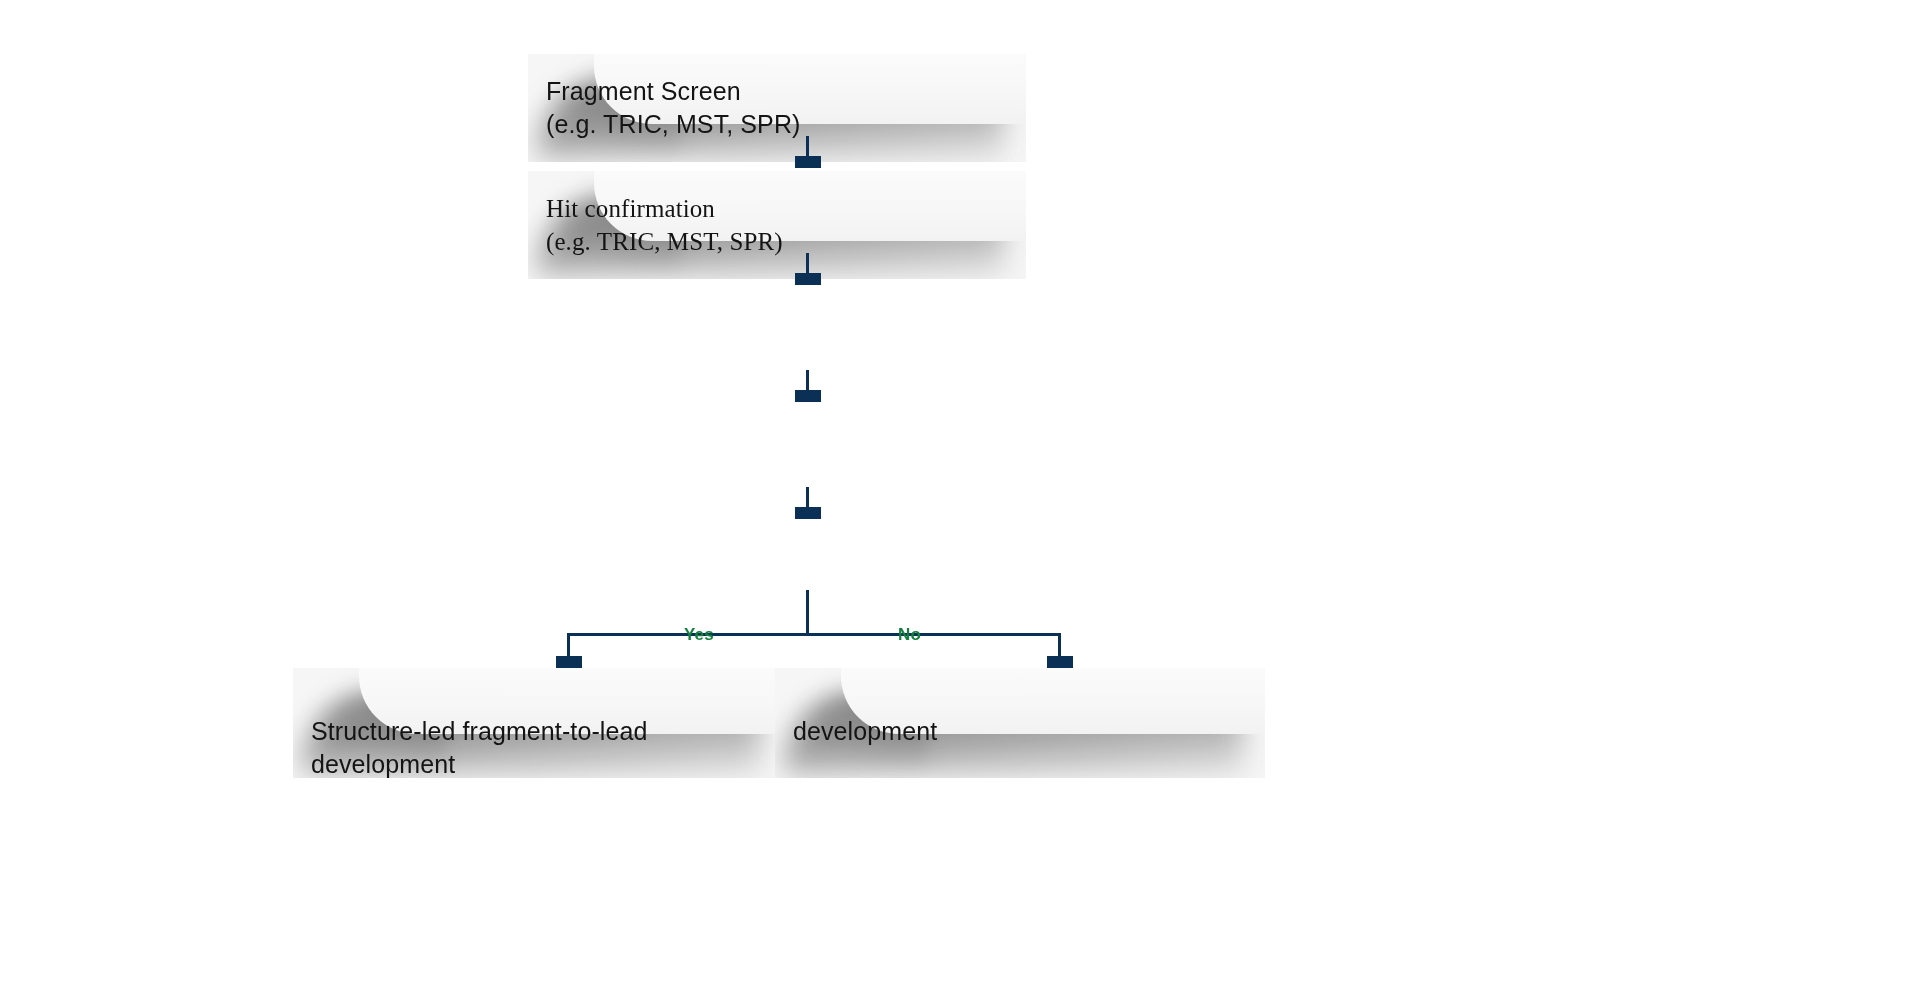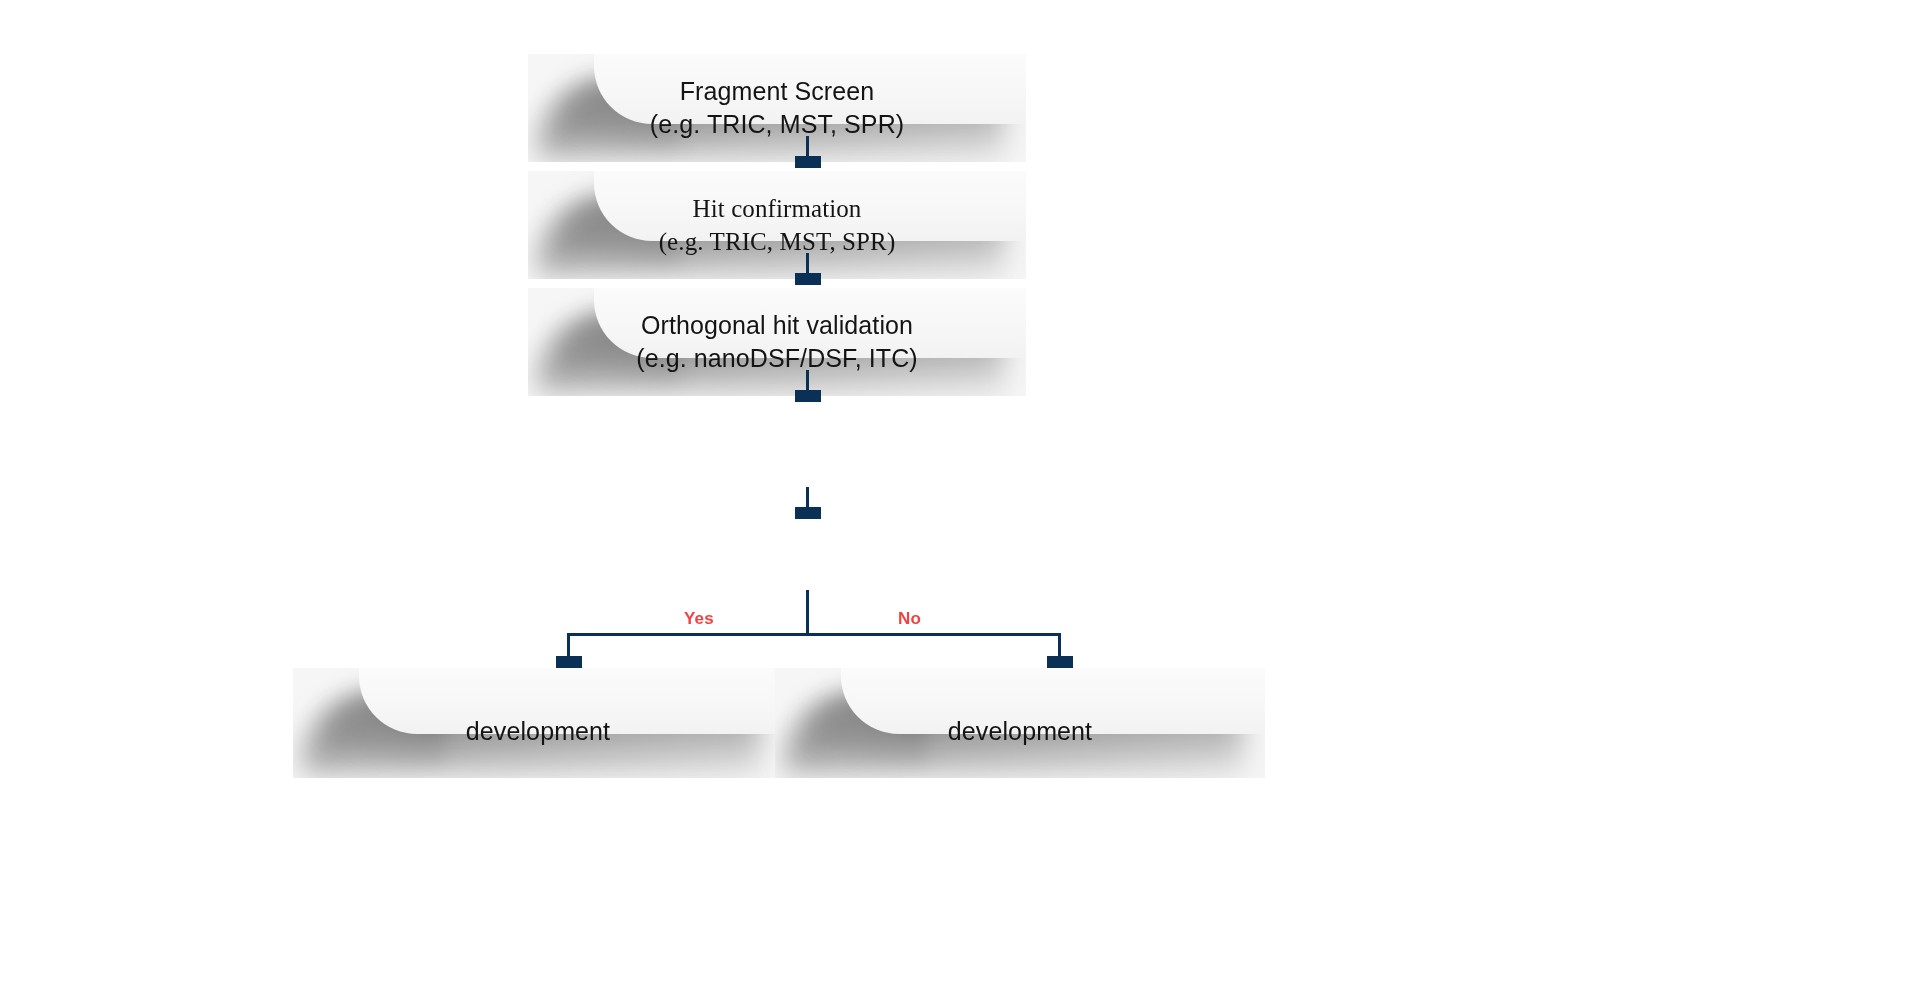--- a/index.html
+++ b/index.html
@@ -63,21 +63,21 @@
     background: linear-gradient(180deg, #fbfbfb 0%, #f7f7f7 55%, #f2f2f2 100%);
     border-bottom-left-radius: 58px;
   }
 
   .node .label {
     position: absolute;
     left: 0;
     right: 0;
     top: 50%;
     transform: translateY(-50%);
-    text-align: center;
+    text-align: left;
     line-height: 1.32;
     font-size: 25px;
     letter-spacing: 0.1px;
     color: #141414;
     padding: 0 18px;
     box-sizing: border-box;
   }
   .node .label .l2 { display: block; }
 
   
@@ -130,22 +130,23 @@
   #branch-left-line  { left: 567px; top: 633px; height: 32px; }
   #branch-left-cap   { left: 556px; top: 656px; }
   #branch-right-line { left: 1058px; top: 633px; height: 32px; }
   #branch-right-cap  { left: 1047px; top: 656px; }
 
   
   .branch-label {
     position: absolute;
     font-size: 17px;
     font-weight: bold;
-    color: #ef4444;
+    color: #15803d;
     letter-spacing: 0.2px;
+    margin-top: 16px;
   }
   #label-yes { left: 684px; top: 609px; }
   #label-no  { left: 898px; top: 609px; text-align: center; }
 </style>
 </head>
 <body>
 
 <div id="canvas">
 
   <div class="node" id="node-fragment-screen">
@@ -167,29 +168,20 @@
     <div class="card"></div>
     <div class="label">
       <span>Hit confirmation</span>
       <span class="l2">(e.g. TRIC, MST, SPR)</span>
     </div>
   </div>
 
   <div class="conn-line" id="conn-2-line"></div>
   <div class="conn-cap" id="conn-2-cap"></div>
 
-  <div class="node" id="node-orthogonal">
-    <div class="shadow"></div>
-    <div class="shadow2"></div>
-    <div class="card"></div>
-    <div class="label">
-      <span>Orthogonal hit validation</span>
-      <span class="l2">(e.g. nanoDSF/DSF, ITC)</span>
-    </div>
-  </div>
 
   <div class="conn-line" id="conn-3-line"></div>
   <div class="conn-cap" id="conn-3-cap"></div>
 
 
   <div class="conn-line" id="conn-4-line"></div>
   <div class="conn-cap" id="conn-4-cap"></div>
 
 
   <div class="conn-line" id="branch-stem"></div>
@@ -200,20 +192,21 @@
   <div class="conn-cap" id="branch-right-cap"></div>
 
   <div class="branch-label" id="label-yes">Yes</div>
   <div class="branch-label" id="label-no">No</div>
 
   <div class="node" id="node-structure-led">
     <div class="shadow"></div>
     <div class="shadow2"></div>
     <div class="card"></div>
     <div class="label">
+      <span>Structure-led fragment-to-lead</span>
       <span class="l2">development</span>
     </div>
   </div>
 
   <div class="node" id="node-activity-led">
     <div class="shadow"></div>
     <div class="shadow2"></div>
     <div class="card"></div>
     <div class="label">
       <span class="l2">development</span>

